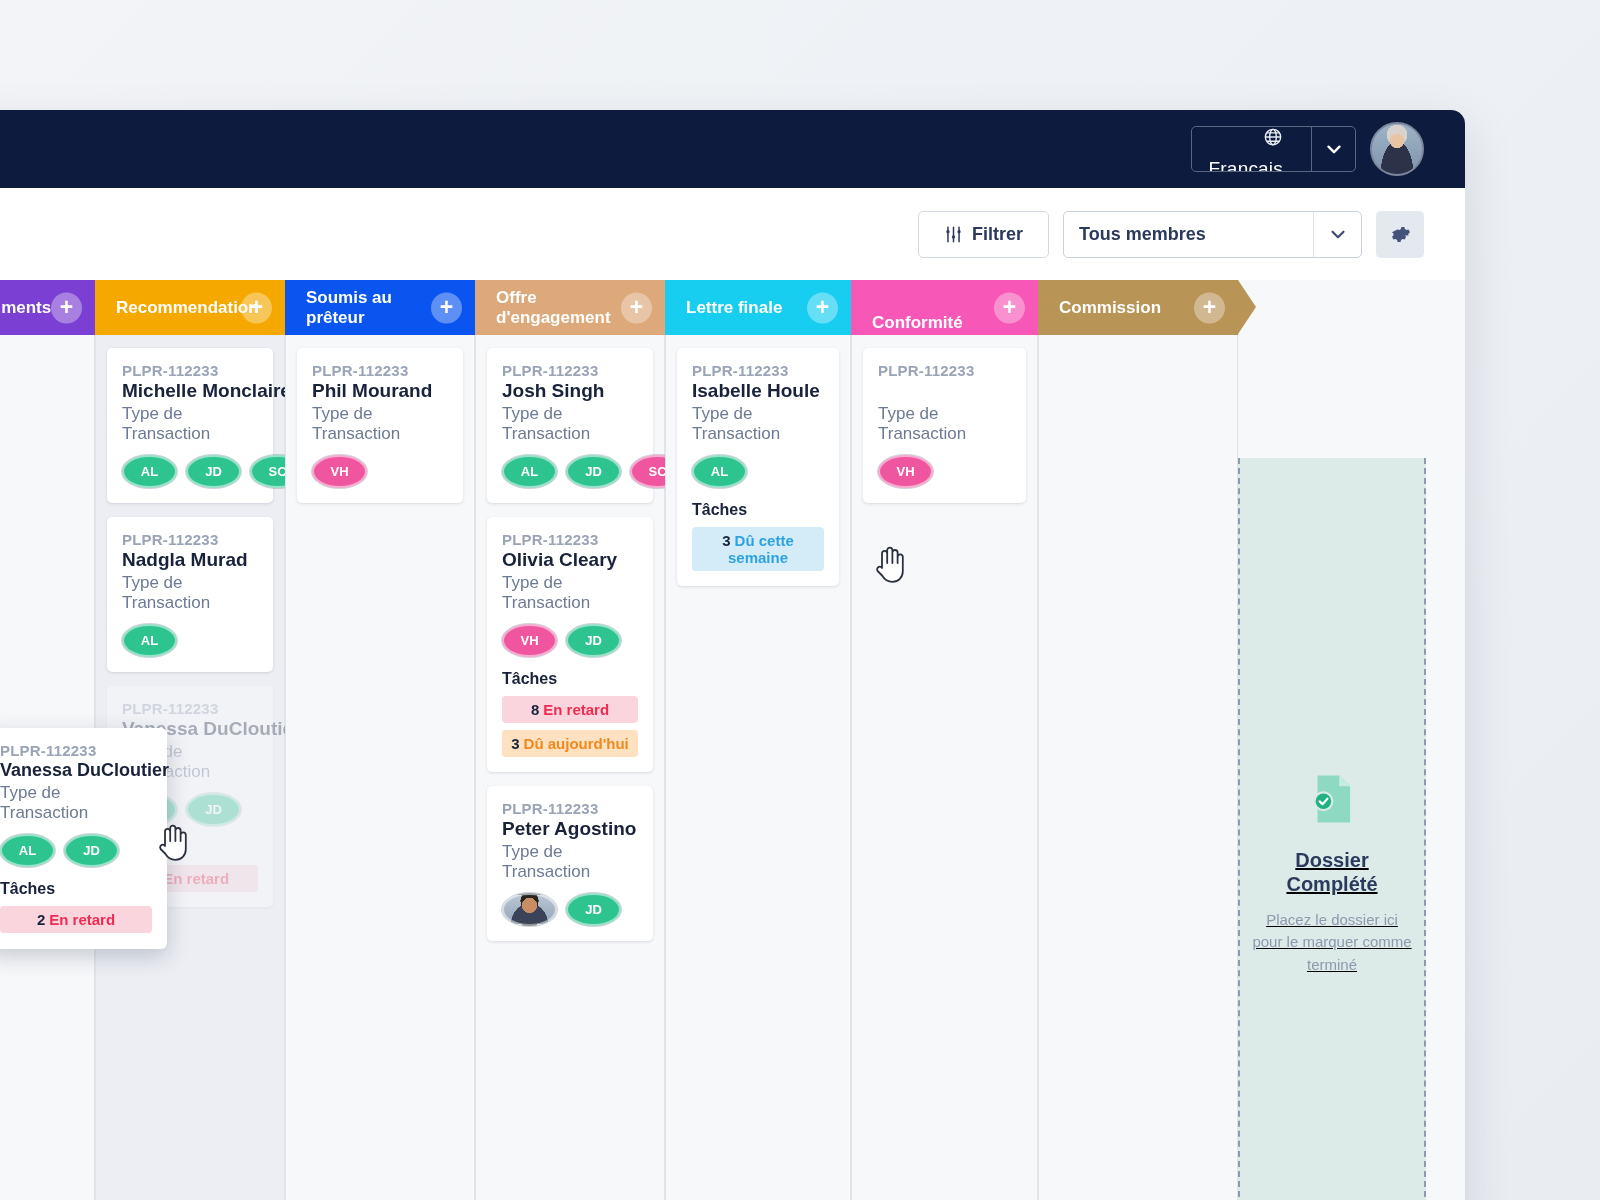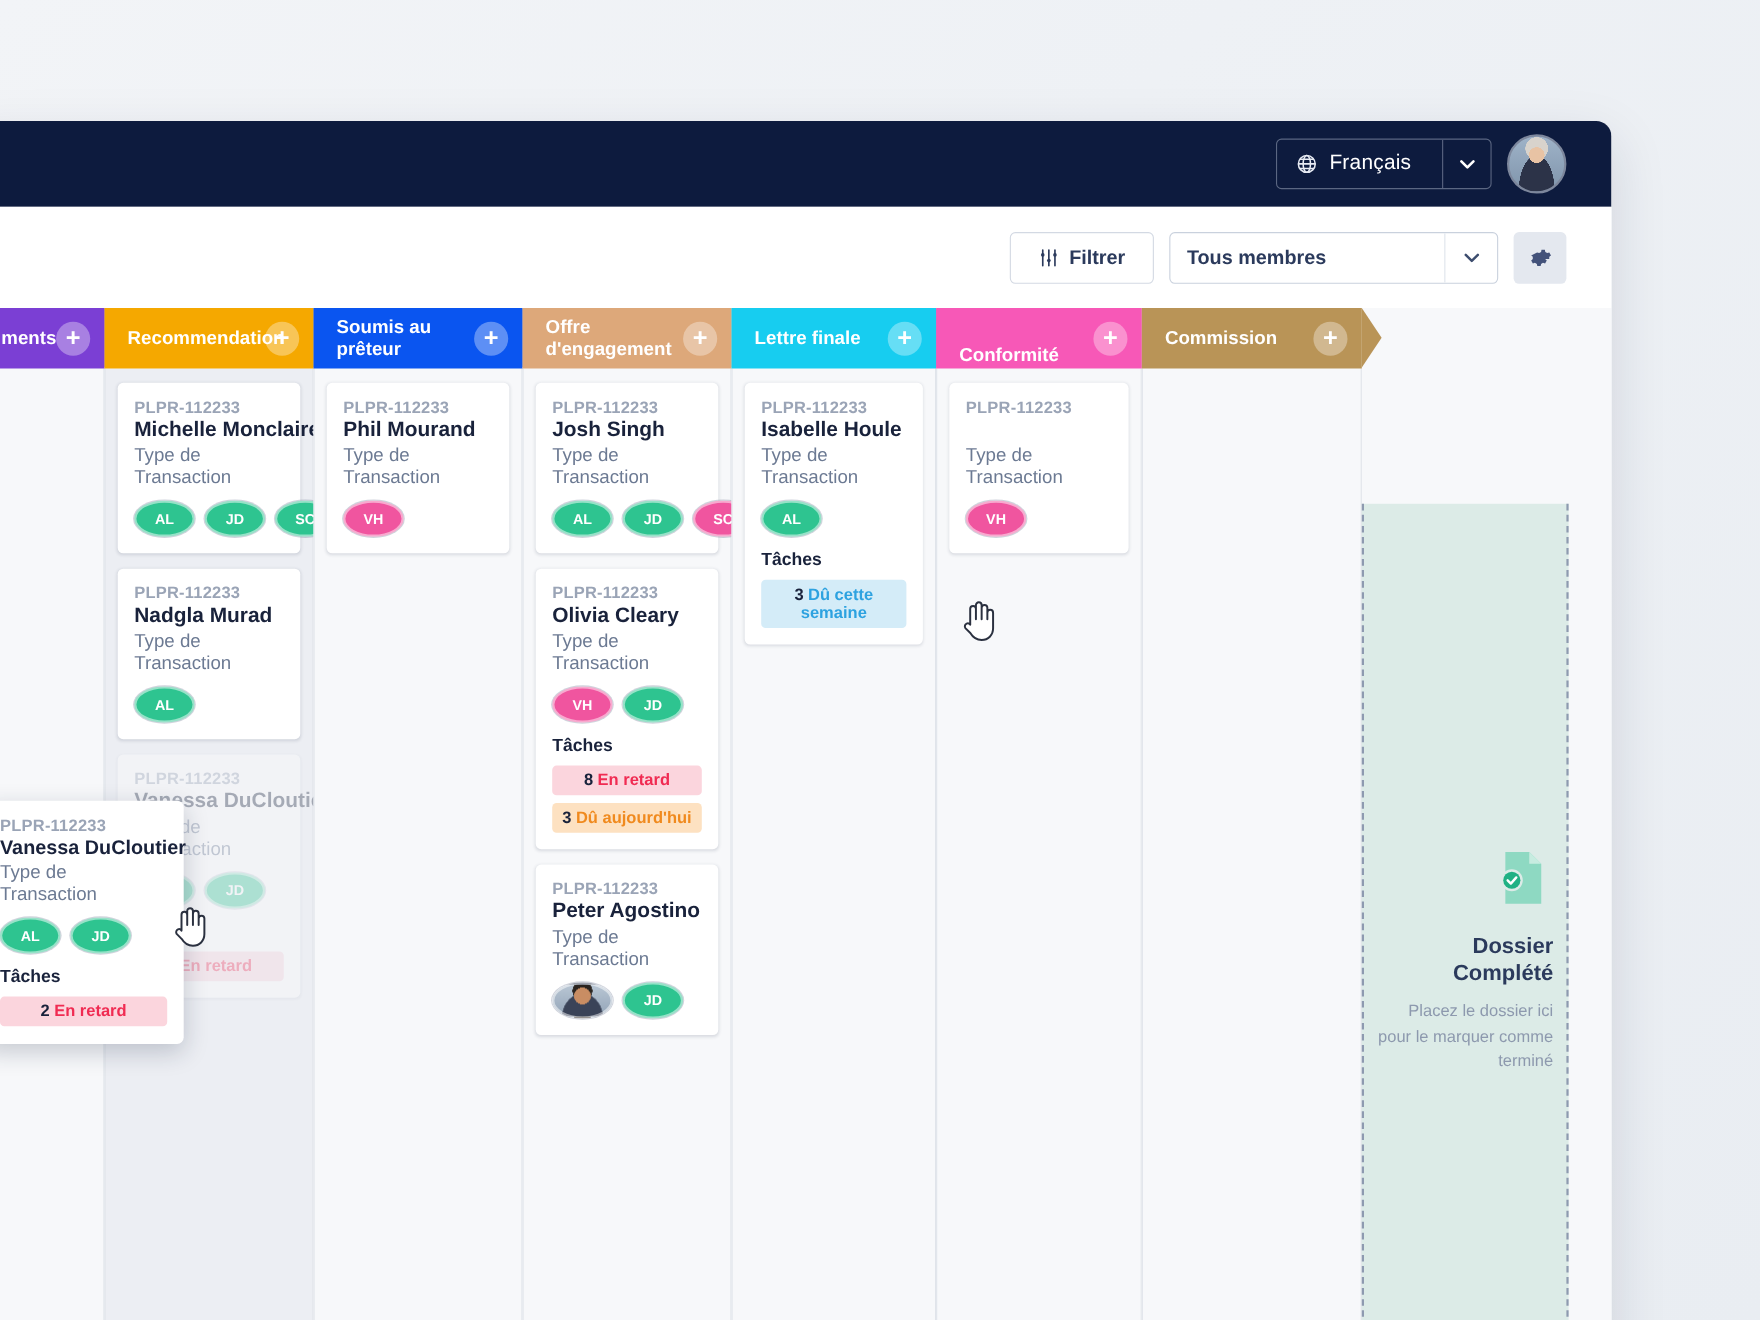--- a/index.html
+++ b/index.html
@@ -34,25 +34,26 @@
     gap: 14px;
   }
   .lang-select {
     display: flex; align-items: center;
     height: 46px;
     border: 1px solid #5b6782;
     border-radius: 5px;
     overflow: hidden;
   }
   .lang-main {
-    display: flex; align-items: center; gap: 11px;
+    display: flex; align-items: flex-end; gap: 11px;
     padding: 0 28px 0 17px;
     height: 100%;
     color: #ffffff; font-size: 19px;
     letter-spacing: .2px;
+    flex-direction: column;
   }
   .lang-caret {
     width: 44px; height: 100%;
     border-left: 1px solid #5b6782;
     display: flex; align-items: center; justify-content: center;
   }
   .globe { width: 20px; height: 20px; display: block; }
   .chev { display: block; }
   .avatar-photo {
     width: 54px; height: 54px; border-radius: 50%;
@@ -215,21 +216,21 @@
     position: absolute;
     left: 1278px; top: 178px;
     width: 188px; height: 960px;
     background: #dcebe7;
     border-left: 2px dashed #8e9ab0;
     border-right: 2px dashed #8e9ab0;
     display: flex; flex-direction: column;
     align-items: center; justify-content: center;
     padding: 0 12px;
   }
-  #dropzone .dz-inner { margin-top: -130px; text-align: right; }
+  #dropzone .dz-inner { margin-top: -130px; text-align: center; text-decoration: underline; }
   .dz-title {
     font-size: 20px; font-weight: bold; color: #2b3a5c;
     line-height: 1.22; margin-top: 16px;
   }
   .dz-sub {
     font-size: 15px; color: #8d99ae;
     line-height: 1.5; margin-top: 12px;
   }
 
   

